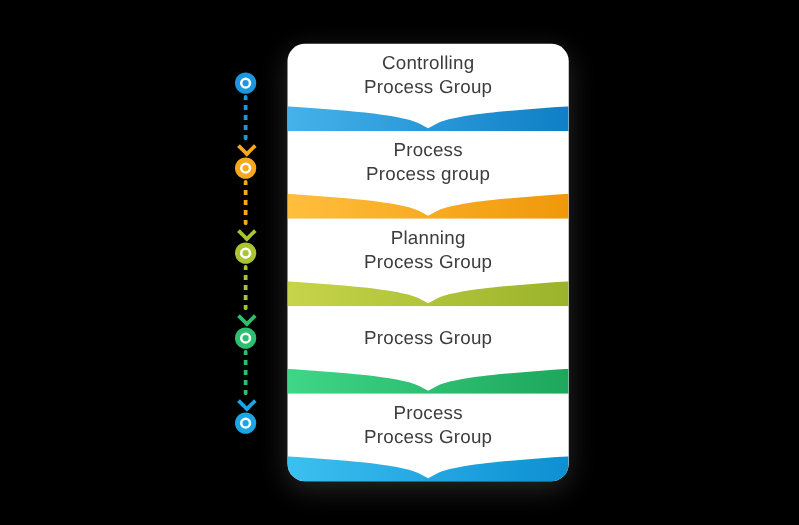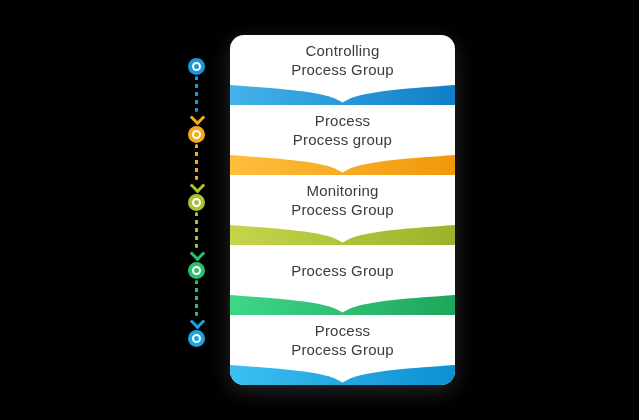--- a/index.html
+++ b/index.html
@@ -100,21 +100,21 @@
           <stop offset="0%" style="stop-color: rgb(255, 190, 61);"></stop>
           <stop offset="100%" style="stop-color: rgb(240, 152, 10);"></stop>
         </linearGradient>
           </defs>
         <path d="M0 0 C42 3, 88 6, 105 13.5 L112.5 17.5 L120 13.5 C137 6, 183 3, 225 0 L225 20 L0 20 Z" fill="url(#g1)"></path>
       </svg>
     </section>
 
     <section class="group">
       <div class="group-title">
-        <div>Monitoring</div>
+        <div>Planning</div>
         <div>Process Group</div>
       </div>
       <svg class="banner" viewBox="0 0 225 20" preserveAspectRatio="none">
         <defs>
             <linearGradient id="g2" x1="0" y1="0" x2="1" y2="0">
           <stop offset="0%" style="stop-color: rgb(198, 212, 74);"></stop>
           <stop offset="100%" style="stop-color: rgb(154, 179, 42);"></stop>
         </linearGradient>
           </defs>
         <path d="M0 0 C42 3, 88 6, 105 13.5 L112.5 17.5 L120 13.5 C137 6, 183 3, 225 0 L225 20 L0 20 Z" fill="url(#g2)"></path>

